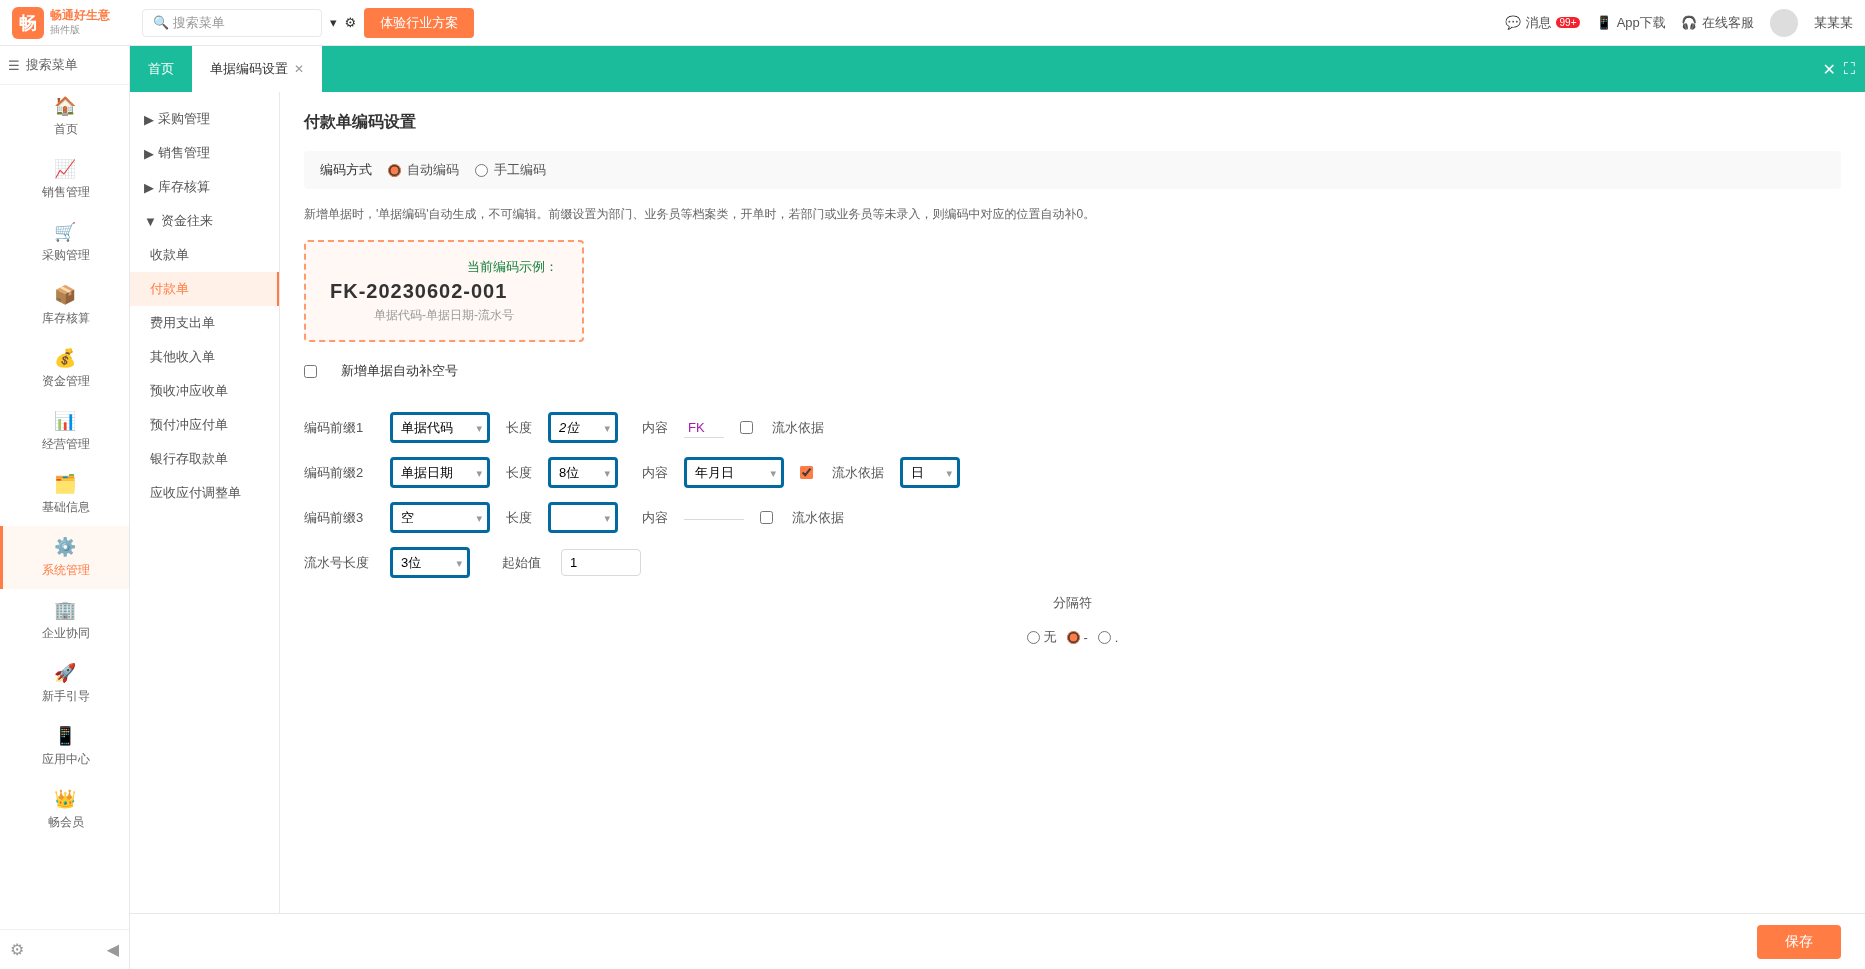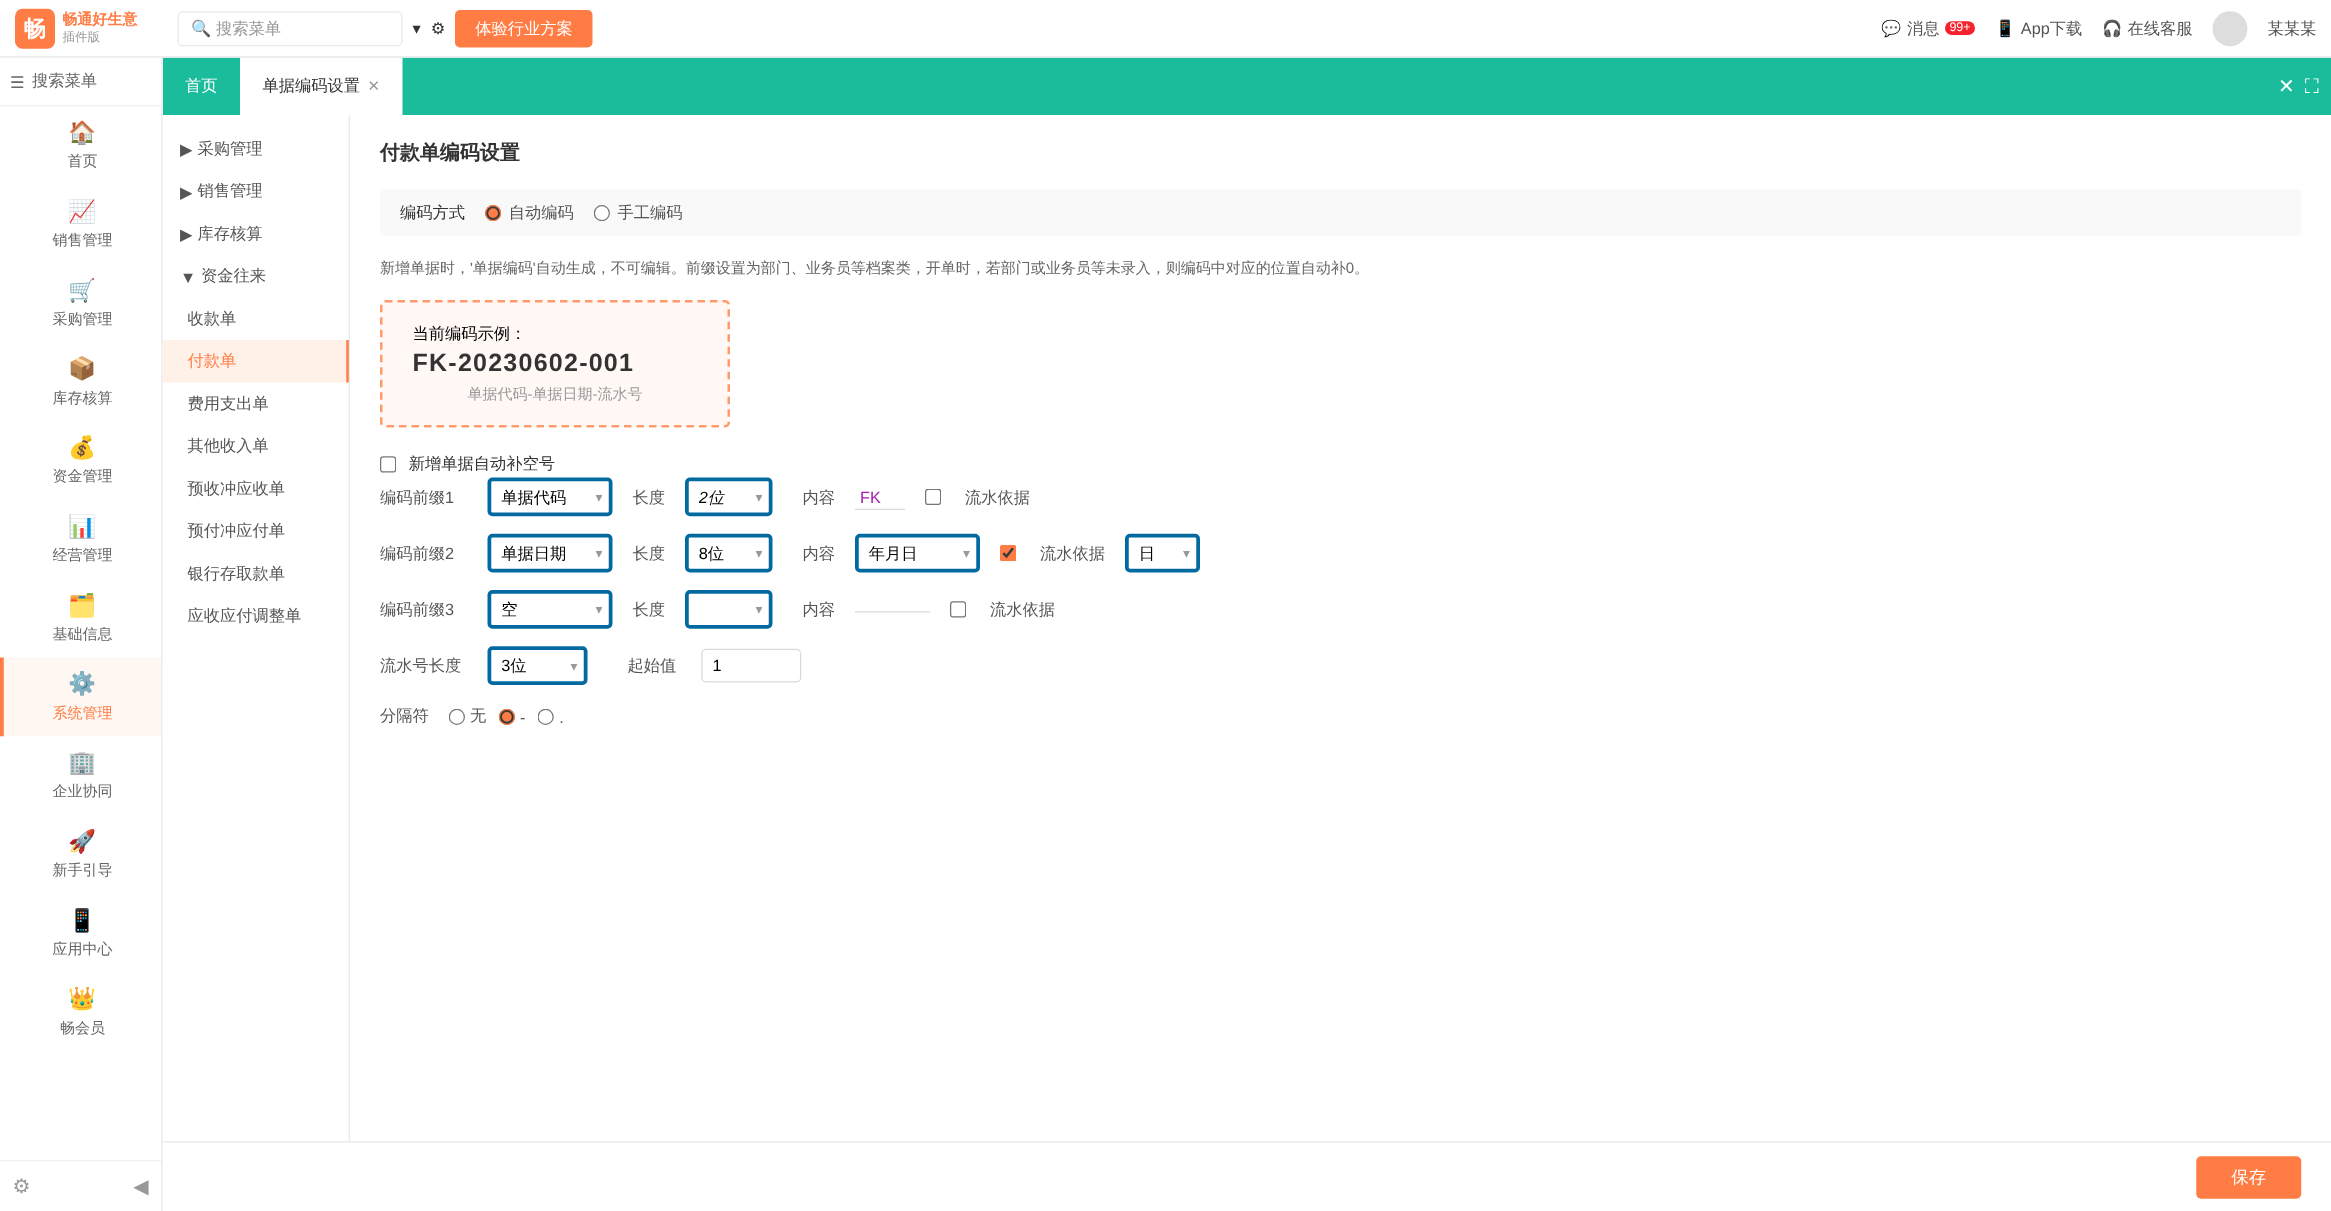--- a/index.html
+++ b/index.html
@@ -181,22 +181,22 @@
     .preview-code {
       font-size: 20px; font-weight: bold; color: #333;
       letter-spacing: 1px;
     }
     .preview-desc {
       font-size: 12px; color: #999; margin-top: 4px; text-align: center;
     }
 
     
     .checkbox-row {
-      display: flex; align-items: center; gap: 10px;
-      margin-bottom: 2px;
+      display: flex; align-items: center; gap: 24px;
+      margin-bottom: 32px;
     }
     input[type=checkbox] { accent-color: #ff7d45; }
 
     
     .form-row {
       display: flex; align-items: center; gap: 16px;
       margin-bottom: 14px;
     }
     .form-label { width: 70px; font-size: 13px; color: #555; flex-shrink: 0; }
     .form-select {
@@ -232,20 +232,21 @@
     .serial-row {
       display: flex; align-items: center; gap: 16px;
       margin-bottom: 16px;
     }
     .serial-label { font-size: 13px; color: #555; width: 70px; flex-shrink: 0; }
 
     
     .sep-row {
       display: flex; align-items: center; gap: 16px;
       margin-top: 8px;
+      flex-direction: column;
     }
     .sep-label { font-size: 13px; color: #555; }
     .sep-radio-group { display: flex; align-items: center; gap: 10px; }
     .sep-radio { display: flex; align-items: center; gap: 4px; font-size: 13px; color: #555; }
 
     
     .bottom-bar {
       position: fixed;
       bottom: 0; left: 130px; right: 0;
       height: 56px;
@@ -427,21 +428,21 @@
         <input type="radio" name="enc" value="manual" id="manual-enc" style="">
         <label class="radio-label" for="manual-enc">手工编码</label>
       </div>
     </div>
 
     
     <div class="notice-text">新增单据时，'单据编码'自动生成，不可编辑。前缀设置为部门、业务员等档案类，开单时，若部门或业务员等未录入，则编码中对应的位置自动补0。</div>
 
     
     <div class="preview-box">
-      <div style="font-size:13px;color:#000000;margin-bottom:4px;">当前编码示例：</div>
+      <div style="font-size:13px;color:#15803d;margin-bottom:4px;text-align:right;">当前编码示例：</div>
       <div class="preview-code">FK-20230602-001</div>
       <div class="preview-desc">单据代码-单据日期-流水号</div>
     </div>
 
     
     <div class="checkbox-row">
       <input type="checkbox" id="auto-fill" style="">
       <label for="auto-fill">新增单据自动补空号</label>
     </div>
 

